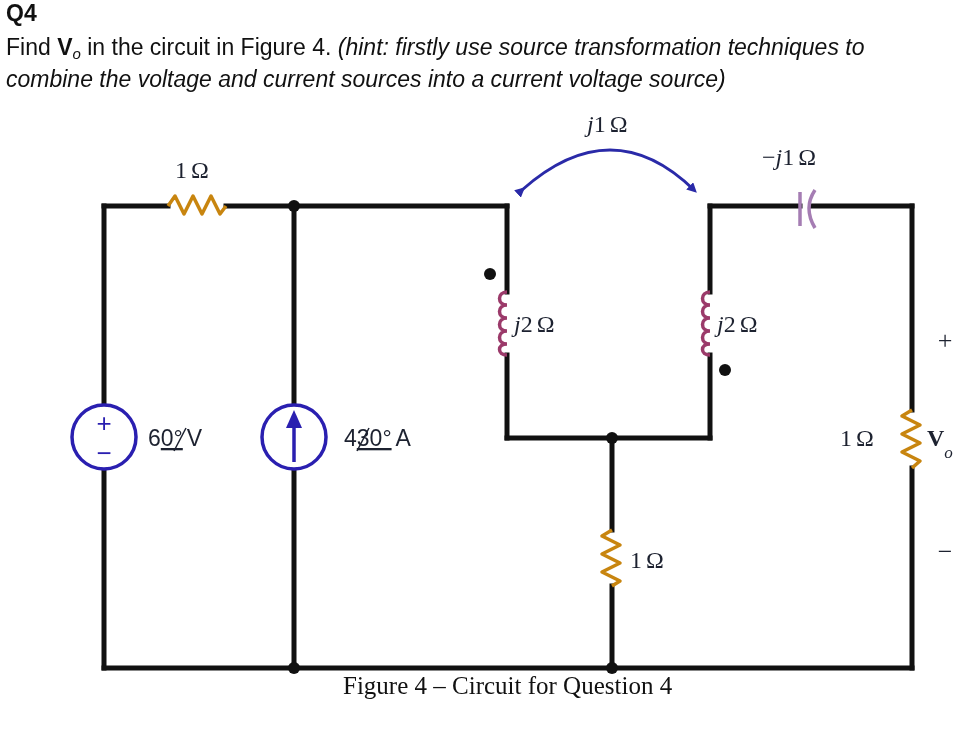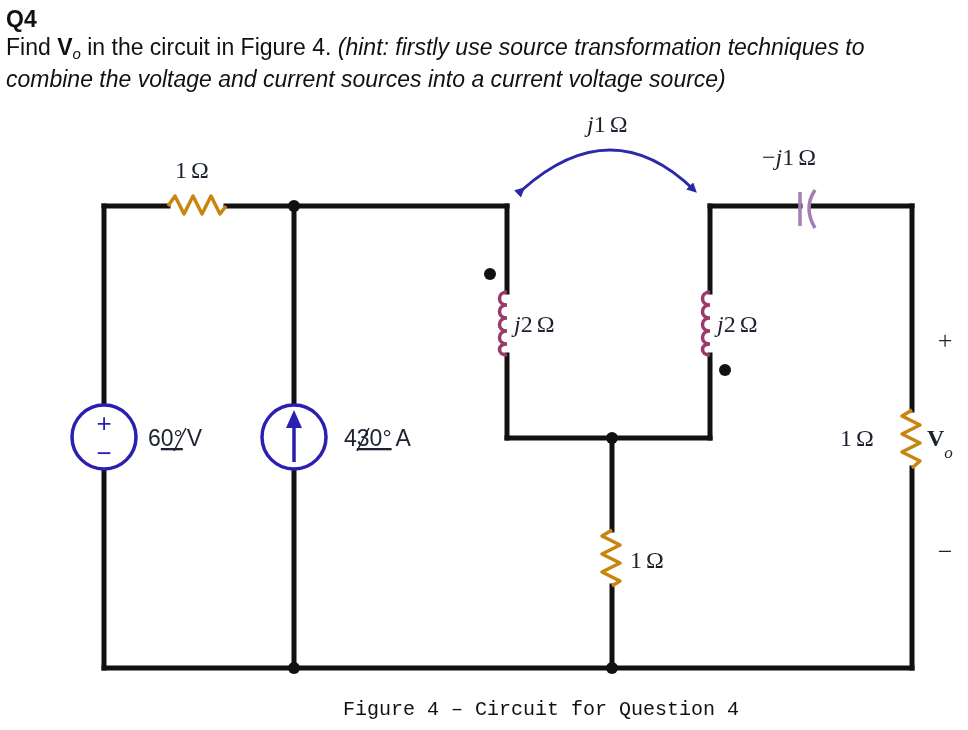--- a/index.html
+++ b/index.html
@@ -1,27 +1,27 @@
 <!DOCTYPE html>
 <html><head>
 <meta charset="utf-8">
 <style>
   html, body { margin: 0; padding: 0; background: #ffffff; }
   body { width: 968px; height: 730px; position: relative; overflow: hidden; font-family: "Liberation Sans", sans-serif; color: #111; }
-  .q-heading { position: absolute; left: 6px; top: 6px; font-size: 23px; font-weight: bold; font-family: "Liberation Sans", sans-serif; }
+  .q-heading { position: absolute; left: 6px; top: 0; font-size: 23px; font-weight: bold; font-family: "Liberation Sans", sans-serif; }
   .q-line { position: absolute; left: 6px; font-size: 23px; font-family: "Liberation Sans", sans-serif; white-space: nowrap; text-align: right; }
   .q-line1 { top: 34px; }
   .q-line2 { top: 66px; }
   .italic { font-style: italic; }
   .bold { font-weight: bold; }
   .sub { font-size: 15px; font-style: italic; vertical-align: -4px; }
   svg.circuit { position: absolute; left: 0; top: 0; }
   .lbl-serif { font-family: "Liberation Serif", serif; font-size: 24px; fill: #1d2230; }
   .lbl-sans { font-family: "Liberation Sans", sans-serif; font-size: 23px; fill: #1d2230; }
-  .caption { position: absolute; left: 343px; top: 698px; font-size: 20px; font-family: Liberation Mono, monospace; }
+  .caption { position: absolute; left: 343px; top: 672px; font-size: 25px; font-family: Liberation Serif, serif; }
 </style>
 </head>
 <body>
 
 <div class="q-heading">Q4</div>
 <div class="q-line q-line1"><span>Find </span><span class="bold">V</span><span class="sub">o</span><span> in the circuit in Figure 4. </span><span class="italic">(hint: firstly use source transformation techniques to</span></div>
 <div class="q-line q-line2 italic">combine the voltage and current sources into a current voltage source)</div>
 
 <svg class="circuit" width="968" height="730" viewBox="0 0 968 730">
   <defs>

